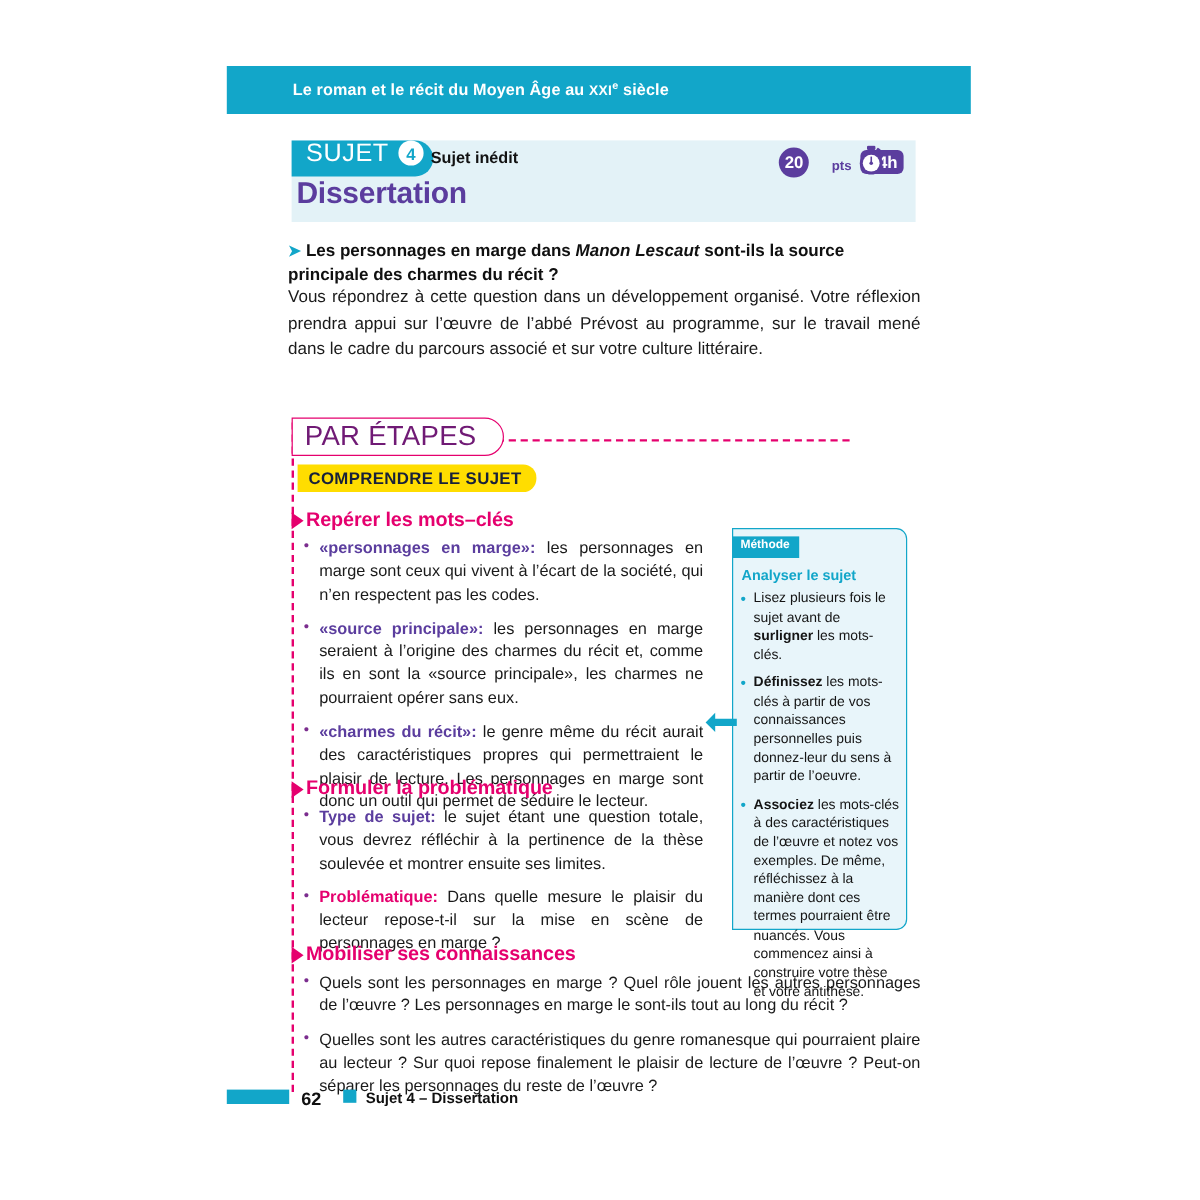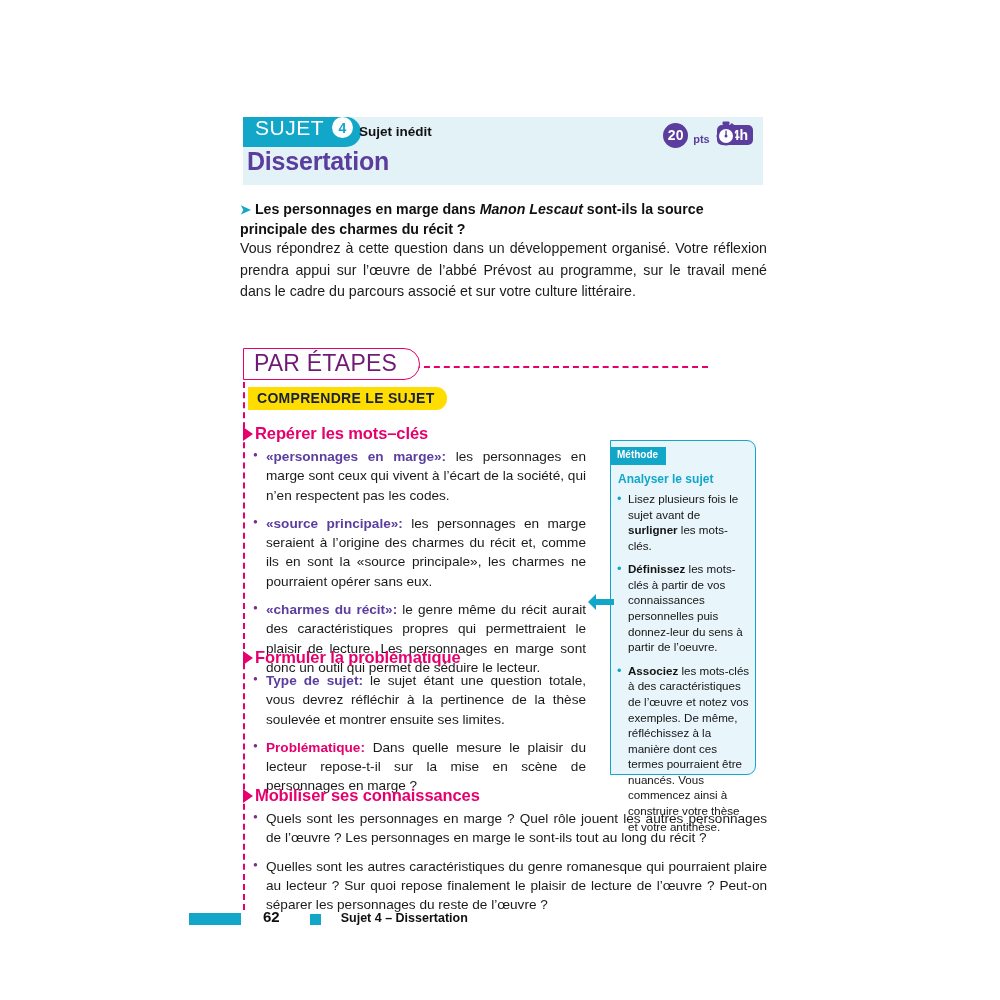--- a/index.html
+++ b/index.html
@@ -114,21 +114,21 @@
     position: absolute;
     right: 10px;
     top: 4px;
     display: flex;
     align-items: center;
     gap: 7px;
   }
   .pts-badge {
     display: flex;
     align-items: flex-end;
-    gap: 5px;
+    gap: 19px;
   }
   .pts-circle {
     width: 25px; height: 25px;
     border-radius: 50%;
     background: #5B3D9E;
     color: #ffffff;
     font-size: 14px;
     font-weight: bold;
     display: flex;
     align-items: center;
@@ -357,22 +357,22 @@
     width: 28px;
     height: 22px;
   }
 
   
   .footer {
     position: absolute;
     left: 189px;
     top: 908px;
     display: flex;
-    align-items: flex-end;
-    gap: 12px;
+    align-items: flex-start;
+    gap: 0;
   }
   .foot-bar {
     width: 52px;
     height: 12px;
     background: #12A6C9;
   }
   .foot-page {
     font-size: 15px;
     font-weight: bold;
     color: #101010;
@@ -388,20 +388,23 @@
     font-weight: bold;
     color: #101010;
     margin-left: 8px;
   }
 </style>
 </head>
 <body>
 
 <div class="page">
 
+  <div class="runhead">
+    <div class="runhead-text"><span>Le roman et le récit du Moyen Âge au </span><span class="sc">XXI</span><sup>e</sup><span> siècle</span></div>
+  </div>
 
   <div class="sujet-block">
     <div class="sujet-tab">
       <span class="sujet-tab-label">SUJET</span>
       <span class="sujet-num">4</span>
     </div>
     <div class="sujet-inedit">Sujet inédit</div>
     <div class="dissertation">Dissertation</div>
 
     <div class="badges">

